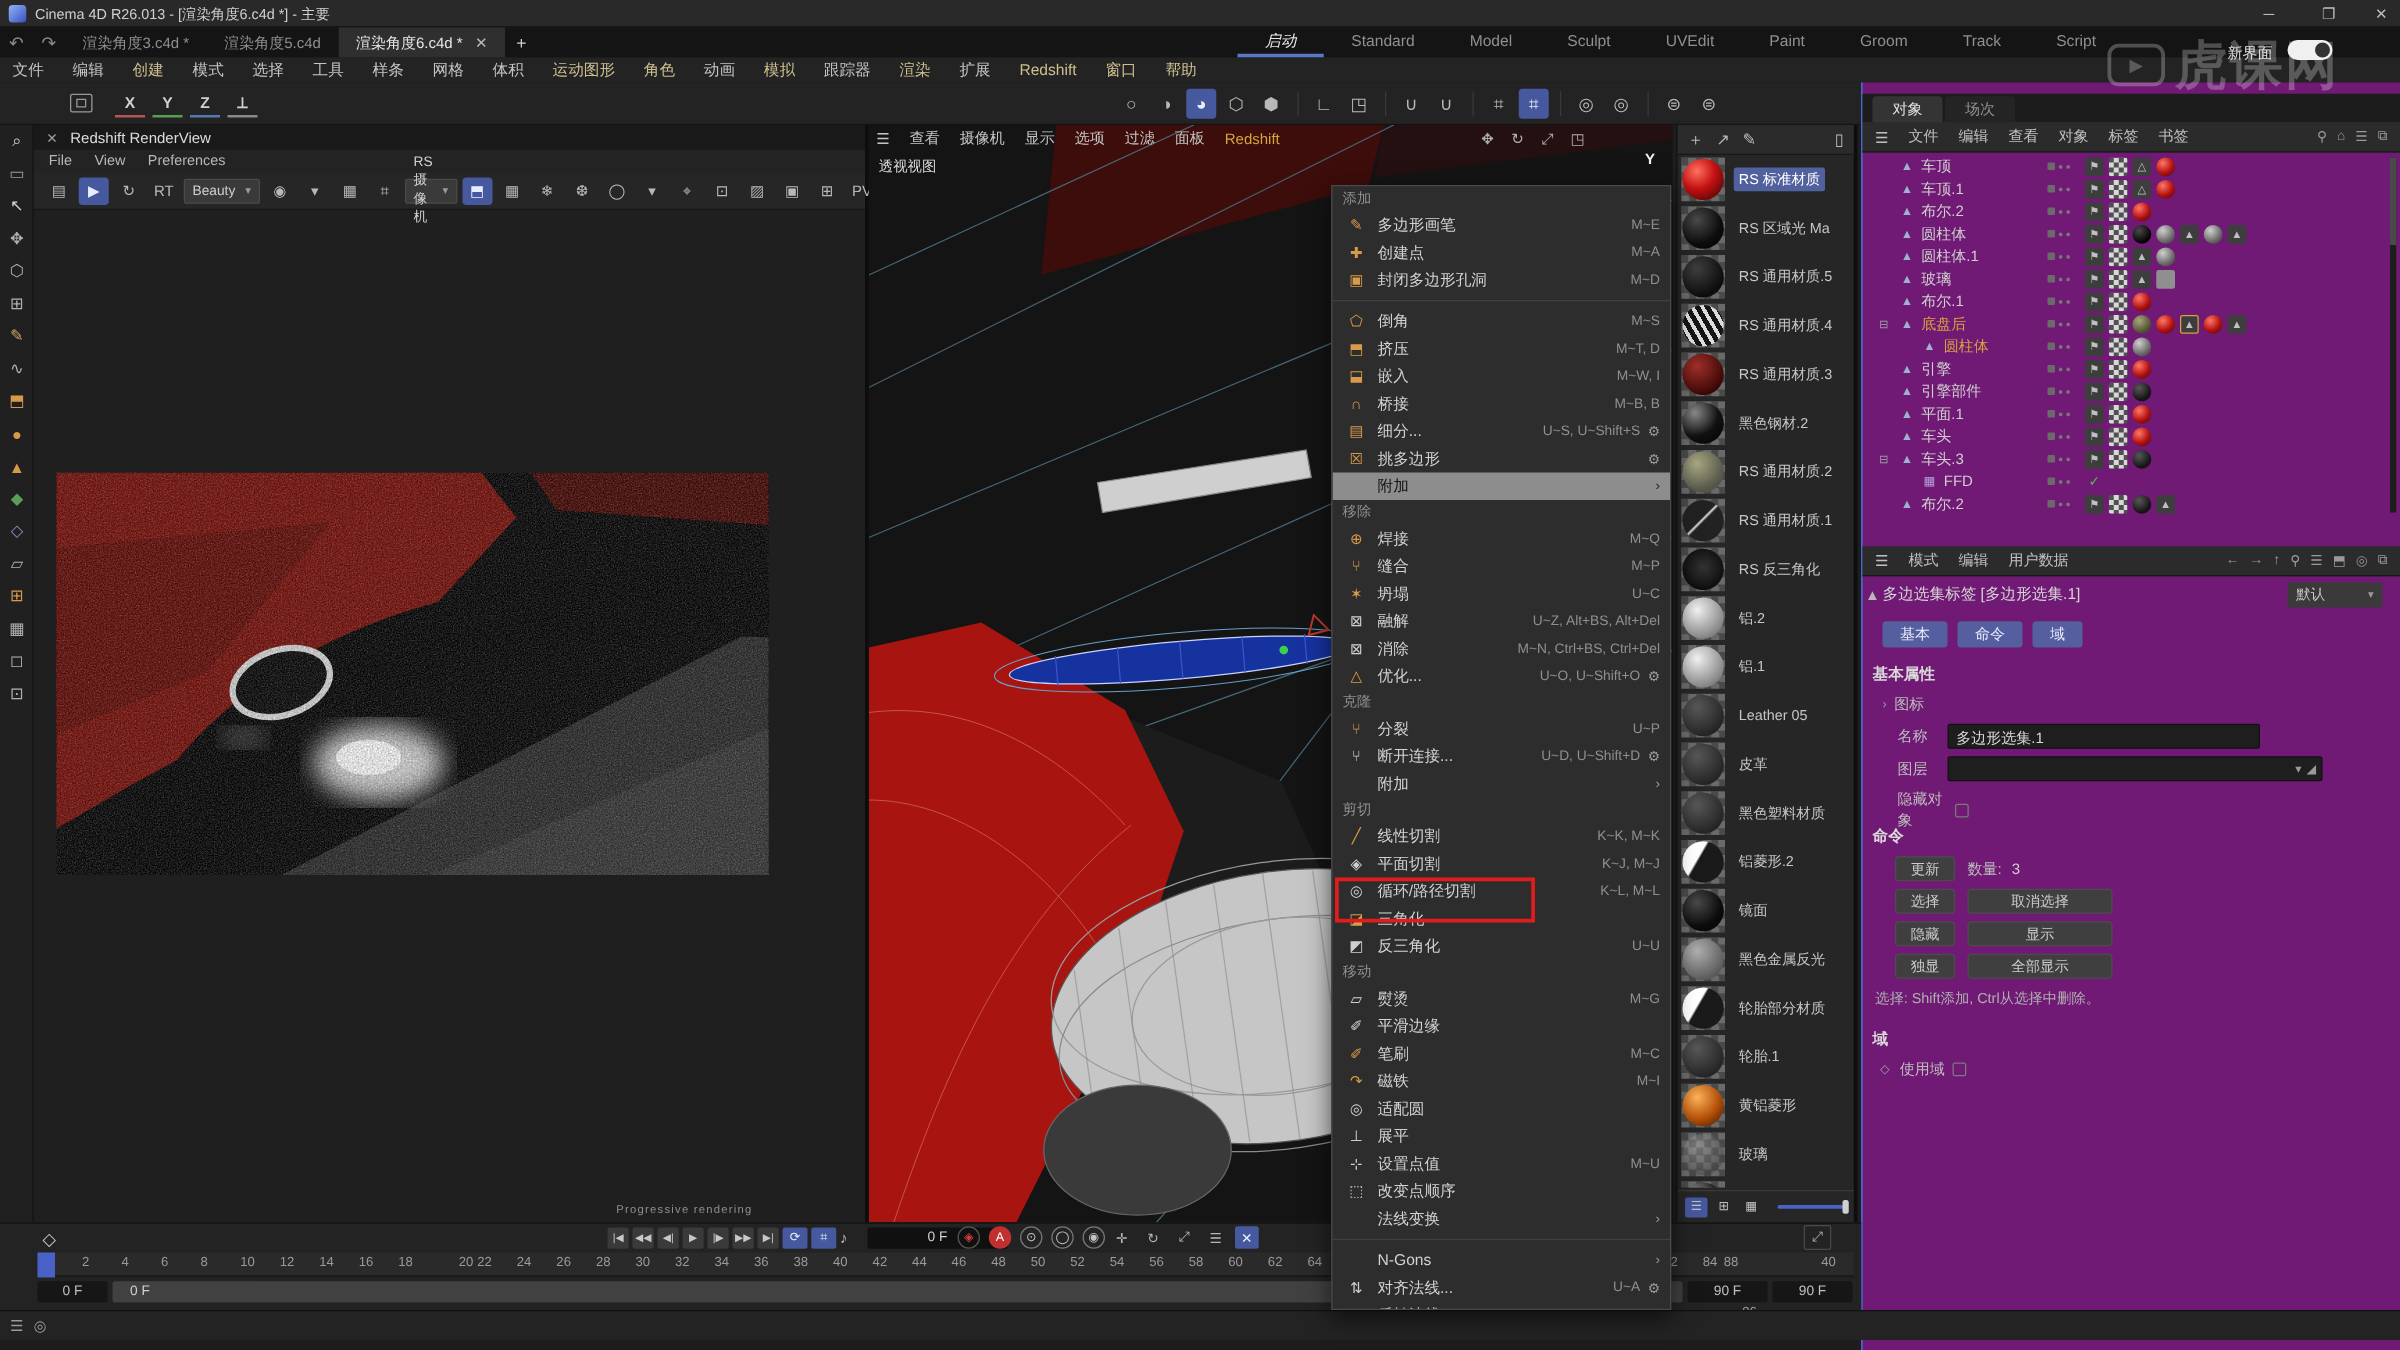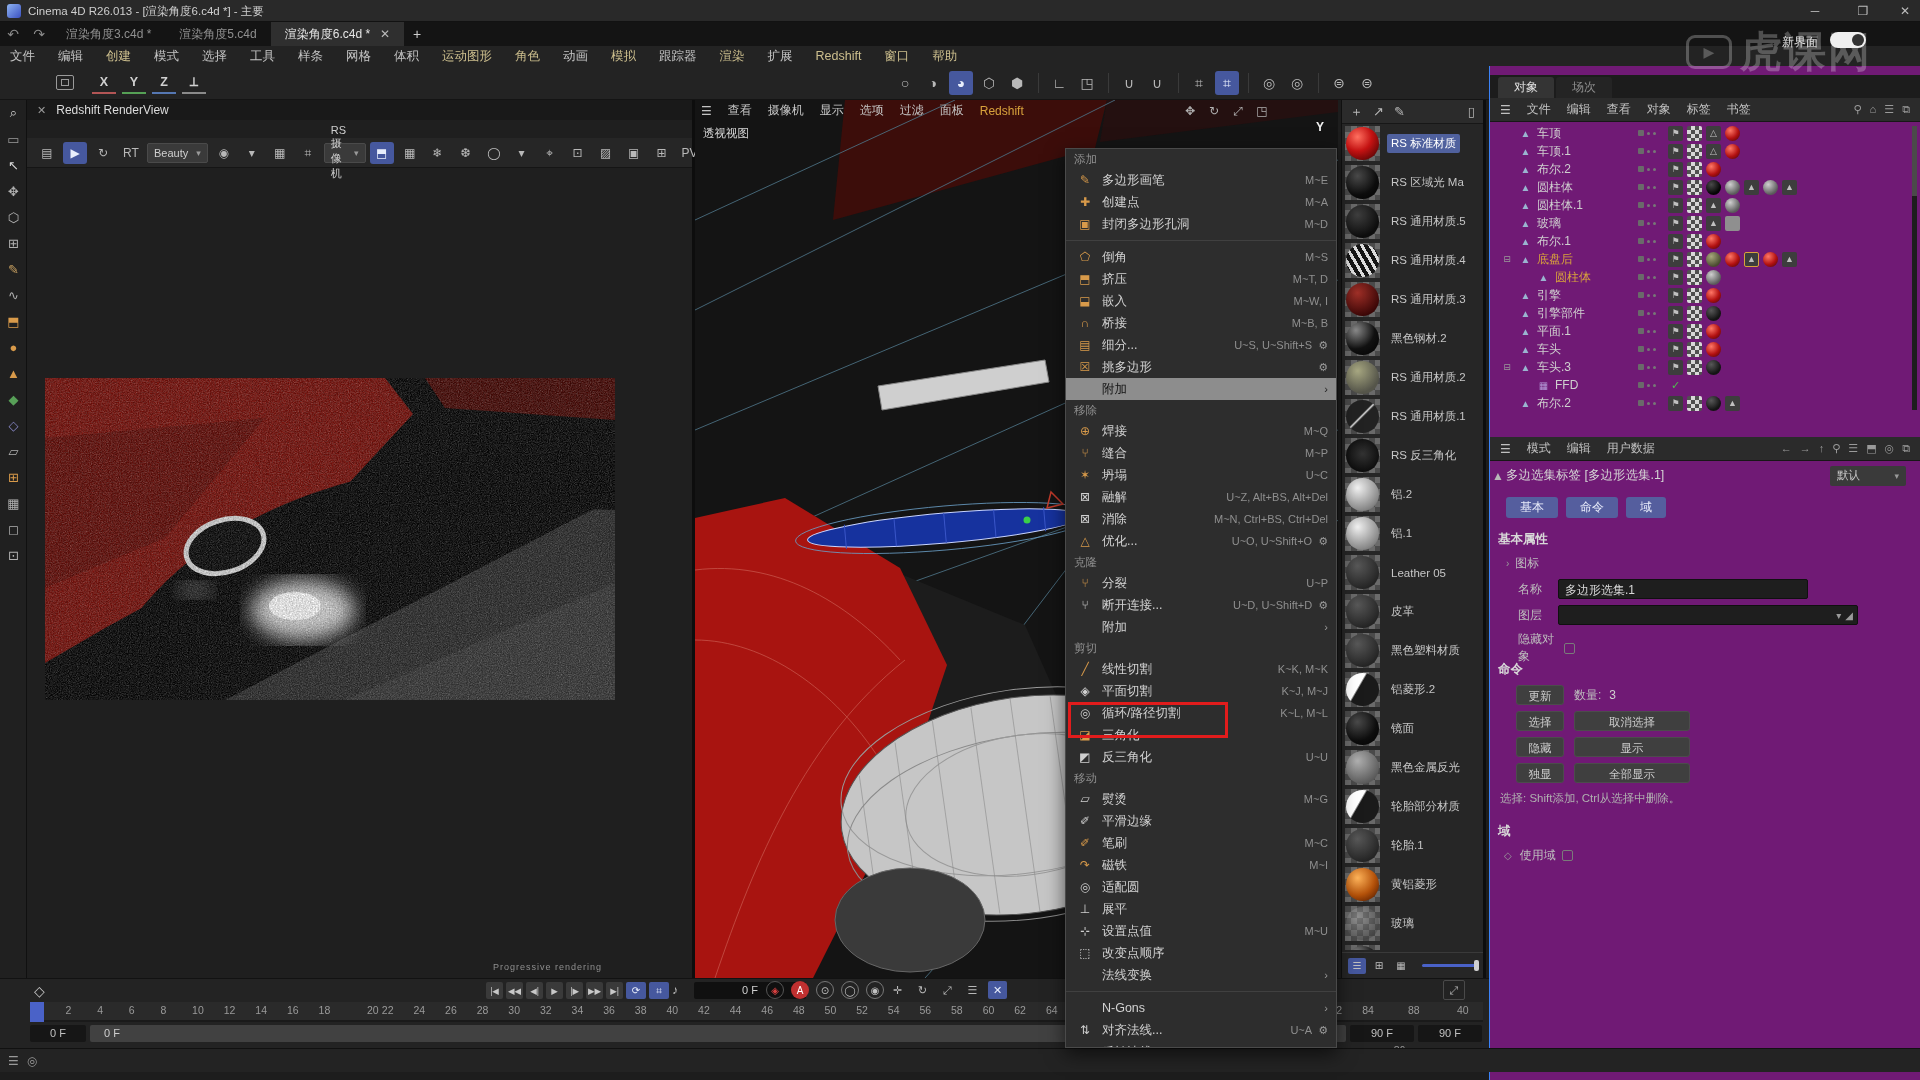--- a/index.html
+++ b/index.html
@@ -203,20 +203,31 @@
 
   <div id="doctabs" class="abs row">
     <div class="histbtn">↶</div>
     <div class="histbtn">↷</div>
     <div id="dtabwrap" class="row">
         <div class="dtab"><span>渲染角度3.c4d *</span></div>
         <div class="dtab"><span>渲染角度5.c4d</span></div>
         <div class="dtab active"><span>渲染角度6.c4d *</span><span class="x">✕</span></div>
       </div>
     <div class="addtab">+</div>
+    <div id="layouttabs">
+        <div class="ltab active">启动</div>
+        <div class="ltab">Standard</div>
+        <div class="ltab">Model</div>
+        <div class="ltab">Sculpt</div>
+        <div class="ltab">UVEdit</div>
+        <div class="ltab">Paint</div>
+        <div class="ltab">Groom</div>
+        <div class="ltab">Track</div>
+        <div class="ltab">Script</div>
+      </div>
   </div>
 
   <div id="menubar" class="abs">
       <span class="mb-item">文件</span>
       <span class="mb-item">编辑</span>
       <span class="mb-item acc">创建</span>
       <span class="mb-item">模式</span>
       <span class="mb-item">选择</span>
       <span class="mb-item">工具</span>
       <span class="mb-item">样条</span>
@@ -285,20 +296,25 @@
       <div class="pal-ico" style="color: rgb(176, 176, 176);">▦</div>
       <div class="pal-ico" style="color: rgb(176, 176, 176);">◻</div>
       <div class="pal-ico" style="color: rgb(176, 176, 176);">⊡</div>
     </div>
 
   <div id="renderview" class="abs">
     <div id="rvtabs" class="abs">
       <span id="rvclose">✕</span>
       <span id="rvtitle">Redshift RenderView</span>
     </div>
+    <div id="rvmenu" class="abs">
+        <span>File</span>
+        <span>View</span>
+        <span>Preferences</span>
+      </div>
     <div id="rvtoolbar" class="abs">
         <div class="rvbtn">▤</div>
         <div class="rvbtn active">▶</div>
         <div class="rvbtn">↻</div>
         <div class="rvbtn">RT</div>
         <div class="rvsel">
           <span>Beauty</span>
           <span class="caret">▾</span>
         </div>
         <div class="rvbtn">◉</div>
@@ -1211,21 +1227,21 @@
         <span class="tick" style="left: 1079.16px;">68</span>
         <span class="tick" style="left: 1110.78px;">70</span>
         <span class="tick" style="left: 1142.4px;">72</span>
         <span class="tick" style="left: 1174.02px;">74</span>
         <span class="tick" style="left: 1205.64px;">76</span>
         <span class="tick" style="left: 1237.27px;">78</span>
         <span class="tick" style="left: 1268.89px;">80</span>
         <span class="tick" style="left: 1300.51px;">82</span>
         <span class="tick" style="left: 1332.13px;">84</span>
         <span class="tick" style="left: 1363.76px; margin-top: 40px;">86</span>
-        <span class="tick" style="left: 1378px;">88</span>
+        <span class="tick" style="left: 1349px;">88</span>
         <span class="tick" style="left: 1427px;">40</span>
       </div>
     <div id="rangerow" class="abs">
       <span class="ffield" style="left:30px;width:56px">0 F</span>
       <span id="rangebar">0 F</span>
       <span class="ffield" style="left:1350px;width:64px">90 F</span>
       <span class="ffield" style="left:1418px;width:64px">90 F</span>
     </div>
   </div>
 

